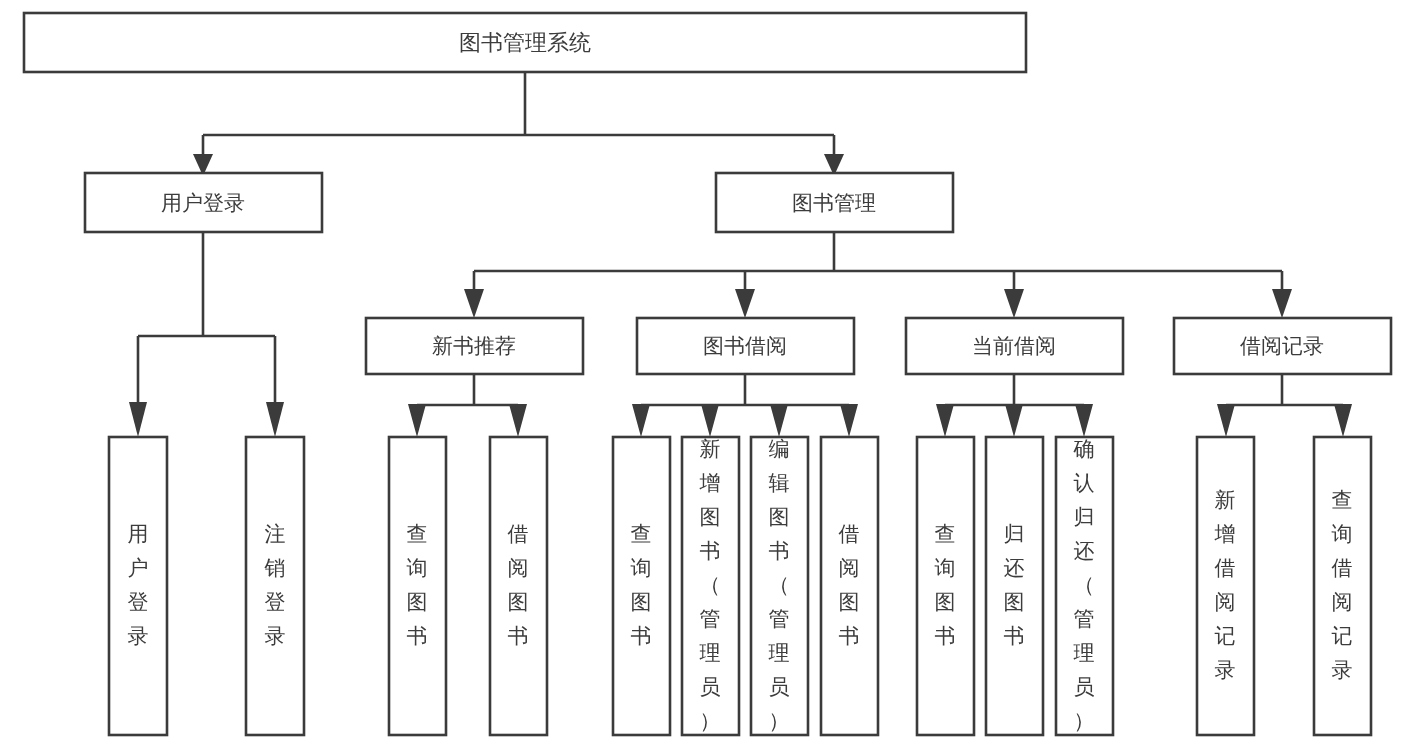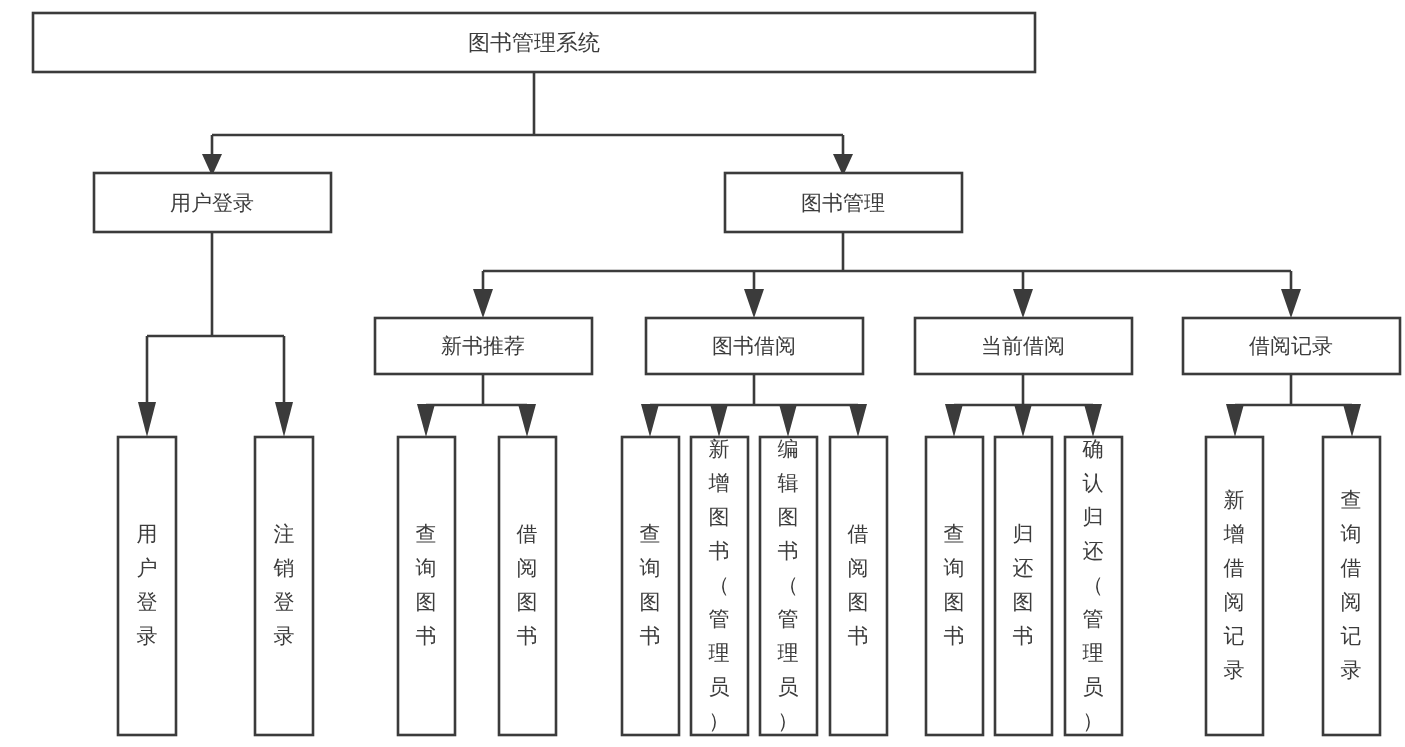--- a/index.html
+++ b/index.html
@@ -9,21 +9,21 @@
   }
   body {
     width: 1405px;
     height: 747px;
     font-family: "Liberation Sans", "DejaVu Sans", sans-serif;
     overflow: hidden;
     position: relative;
   }
   #diagram-root {
     position: absolute;
-    left: 13px;
+    left: 4px;
     top: 0;
     width: 1157px;
     height: 747px;
   }
   svg.flow {
     display: block;
     width: 1405px;
     height: 747px;
   }
   .node-rect {

